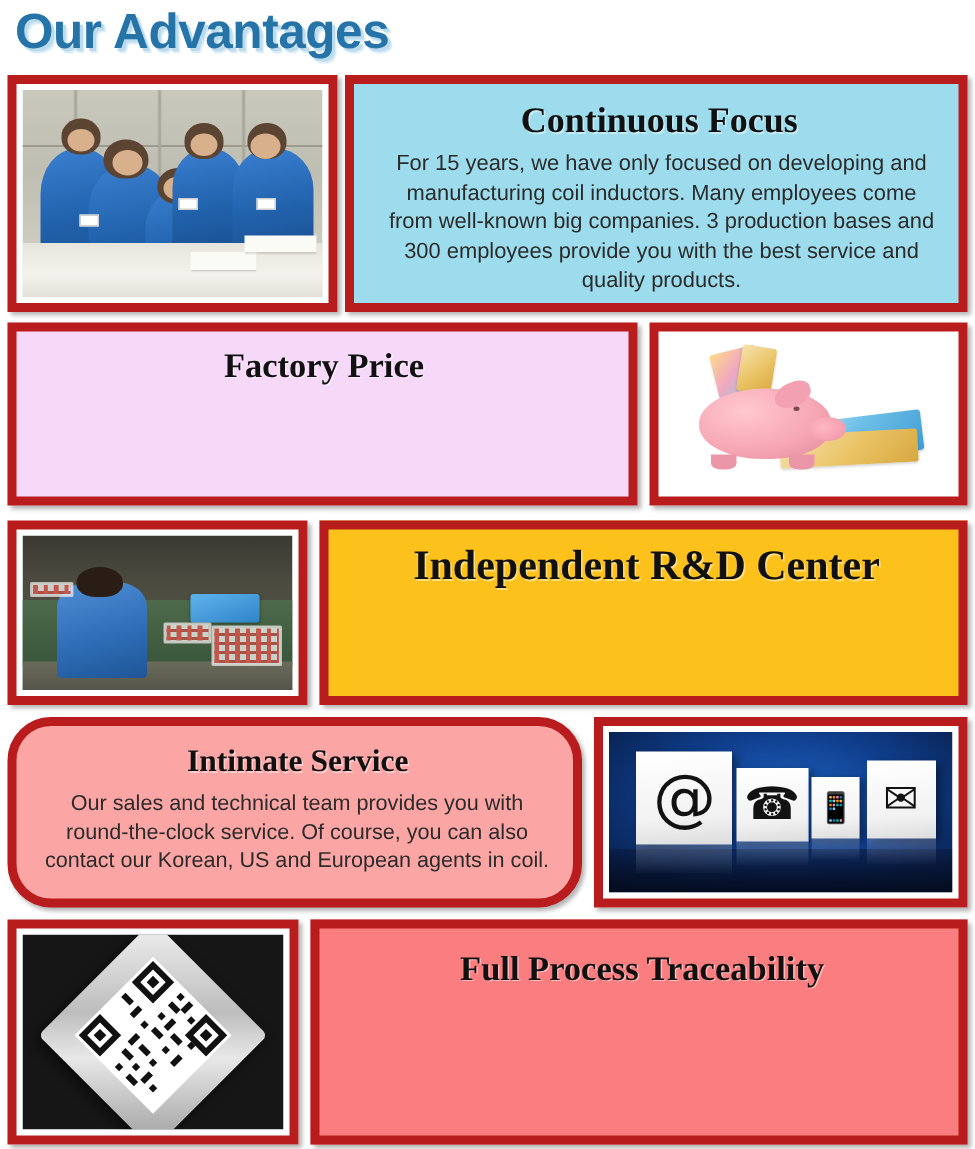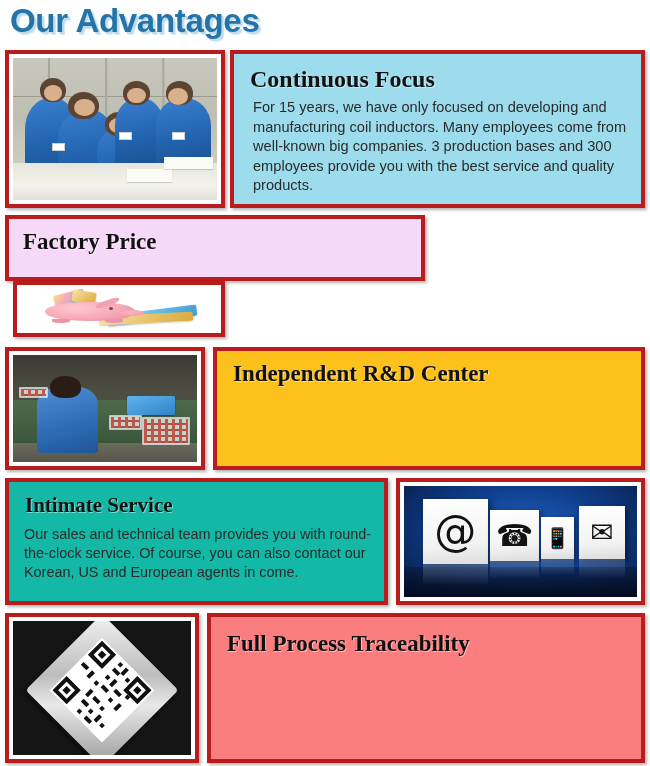--- a/index.html
+++ b/index.html
@@ -36,23 +36,24 @@
 
   
   .row {
     position: absolute;
     display: flex;
     align-items: stretch;
   }
 
   .card {
     position: relative;
-    border: 4px solid #b91c1c;
+    border: 6px solid #b91c1c;
     box-shadow: 2px 2px 3px rgba(0,0,0,0.30);
     overflow: hidden;
+    text-align: center;
   }
 
   .text-card {
     padding: 8px 12px 8px 14px;
   }
 
   .card-title {
     font-family: "Liberation Serif", serif;
     font-weight: bold;
     color: #111111;
@@ -63,21 +64,21 @@
   .card-body {
     font-family: "Liberation Sans", sans-serif;
     color: #2b2b2b;
     line-height: 1.33;
   }
 
   
   .c-cyan   { background: #9ddcec; }
   .c-pink   { background: #f6d9f8; }
   .c-gold   { background: #fcc21b; }
-  .c-steel  { background: #14b8a6; }
+  .c-steel  { background: #fca5a5; border-radius: 29px; }
   .c-salmon { background: #fa7d80; }
 
   
   .photo {
     position: relative;
     background: #ffffff;
     overflow: hidden;
   }
   .photo-inner {
     position: absolute;
@@ -357,21 +358,21 @@
         </div>
       </div>
     </div>
 
     <div class="card text-card c-cyan" style="width:415px; height:158px; margin-left:5px;">
       <div class="card-title" style="font-size:24px; margin:4px 0 6px 2px;">Continuous Focus</div>
       <div class="card-body" style="font-size:14.6px; padding-left:5px;">For 15 years, we have only focused on developing and manufacturing coil inductors. Many employees come from well-known big companies. 3 production bases and 300 employees provide you with the best service and quality products.</div>
     </div>
   </div>
 
-  <div class="row" style="left:5px; top:215px; width:640px; height:122px;flex-direction:column;">
+  <div class="row" style="left:5px; top:215px; width:640px; height:122px;">
 
     <div class="card text-card c-pink" style="width:420px; height:122px;">
       <div class="card-title" style="font-size:23px; margin:2px 0 6px 0;">Factory Price</div>
     </div>
 
     <div class="card photo" style="width:212px; height:122px; margin-left:8px;">
       <div class="photo-inner">
         <div class="ph-piggy">
           <div class="note note-top" style="left:17%; top:8%;  width:16%; height:30%; transform:rotate(-14deg);"></div>
           <div class="note note-gold" style="left:26%; top:6%;  width:12%; height:30%; transform:rotate(9deg);"></div>
@@ -399,29 +400,29 @@
           <div class="bw-head"></div>
           <div class="tray" style="left:62%; top:38%; width:26%; height:18%;"></div>
           <div class="blister" style="left:3%;  top:30%; width:16%; height:10%;"></div>
           <div class="blister" style="left:52%; top:56%; width:18%; height:14%;"></div>
           <div class="blister" style="left:70%; top:58%; width:26%; height:26%;"></div>
         </div>
       </div>
     </div>
 
     <div class="card text-card c-gold" style="width:432px; height:123px; margin-left:8px;">
-      <div class="card-title" style="font-size:23px; margin:2px 0 10px 2px;">Independent R&amp;D Center</div>
+      <div class="card-title" style="font-size:28px; margin:2px 0 10px 2px;">Independent R&amp;D Center</div>
     </div>
   </div>
 
   <div class="row" style="left:5px; top:478px; width:640px; height:127px;">
 
     <div class="card text-card c-steel" style="width:383px; height:127px;">
       <div class="card-title" style="font-size:21px; margin:4px 0 8px 2px;">Intimate Service</div>
-      <div class="card-body" style="font-size:14.4px; padding-left:1px;">Our sales and technical team provides you with round-the-clock service. Of course, you can also contact our Korean, US and European agents in come.</div>
+      <div class="card-body" style="font-size:14.4px; padding-left:1px;">Our sales and technical team provides you with round-the-clock service. Of course, you can also contact our Korean, US and European agents in coil.</div>
     </div>
 
     <div class="card photo" style="width:249px; height:127px; margin-left:8px;">
       <div class="photo-inner">
         <div class="ph-cubes">
           <div class="cube-floor"></div>
 
           <div class="cube" style="left:8%;  top:12%; width:28%; height:58%; font-size:42px;">@</div>
           <div class="cube" style="left:37%; top:22%; width:21%; height:46%; font-size:30px;">☎</div>
           <div class="cube" style="left:59%; top:28%; width:14%; height:38%; font-size:20px;">📱</div>

